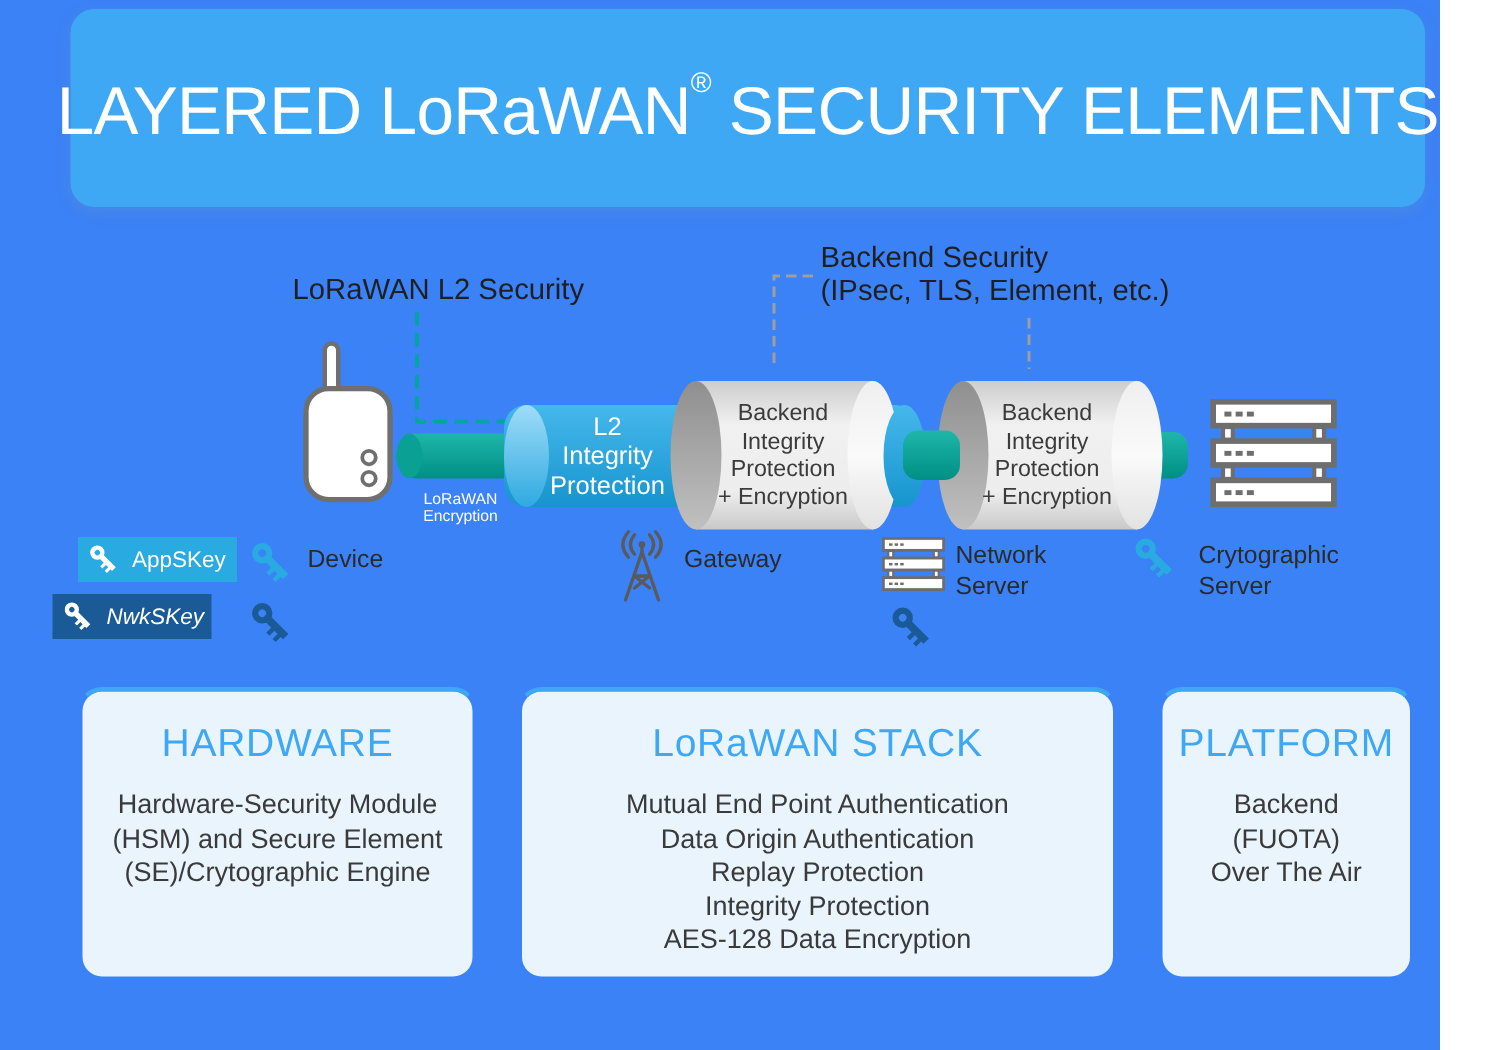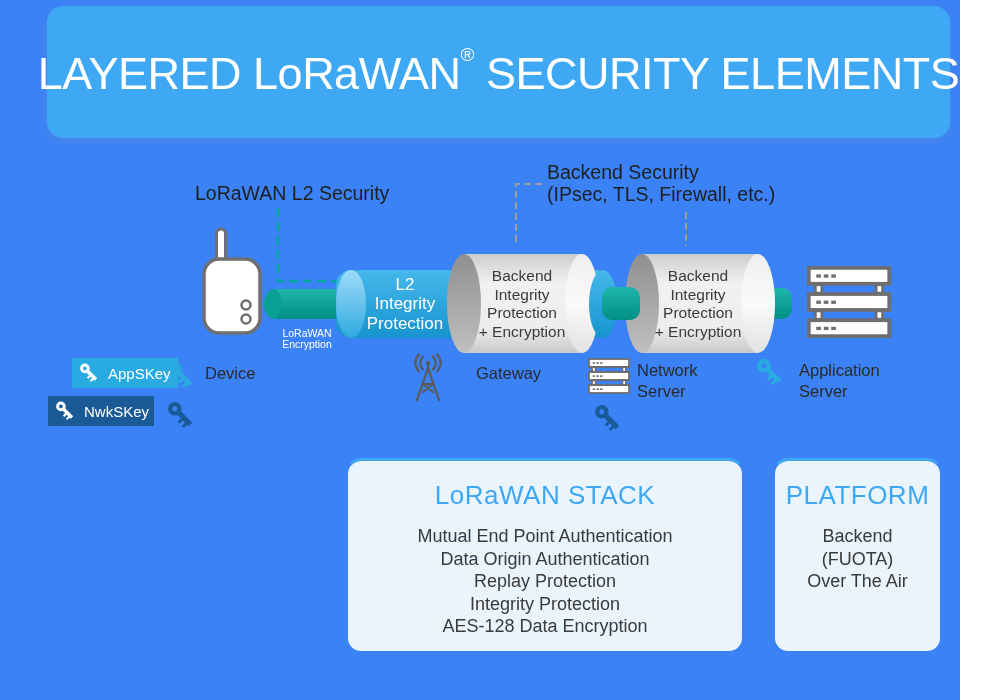--- a/index.html
+++ b/index.html
@@ -154,21 +154,21 @@
 
     <use href="#key-shape" xlink:href="#key-shape" fill="#29ABE2" transform="translate(170,364) rotate(45) scale(0.85)"></use>
     <use href="#key-shape" xlink:href="#key-shape" fill="#1A5A96" transform="translate(170,404) rotate(45) scale(0.85)"></use>
     <use href="#key-shape" xlink:href="#key-shape" fill="#1A5A96" transform="translate(597,407) rotate(45) scale(0.85)"></use>
     <use href="#key-shape" xlink:href="#key-shape" fill="#29ABE2" transform="translate(759,361) rotate(45) scale(0.85)"></use>
   </svg>
 
   <div class="lbl" style="left:195px;top:183px;">LoRaWAN L2 Security</div>
   <div class="lbl" style="left:547px;top:162px;">
     <div>Backend Security</div>
-    <div>(IPsec, TLS, Firewall, etc.)</div>
+    <div>(IPsec, TLS, Element, etc.)</div>
   </div>
 
   <div class="pipe-text teal" style="left:268px;top:289px;width:78px;height:30px;">
     <div>LoRaWAN</div>
     <div>Encryption</div>
   </div>
   <div class="pipe-text blue" style="left:344px;top:266px;width:122px;height:76px;">
     <div>L2</div>
     <div>Integrity</div>
     <div>Protection</div>
@@ -179,44 +179,52 @@
     <div>Protection</div>
     <div>+ Encryption</div>
   </div>
   <div class="pipe-text gray" style="left:634px;top:259px;width:128px;height:90px;">
     <div>Backend</div>
     <div>Integrity</div>
     <div>Protection</div>
     <div>+ Encryption</div>
   </div>
 
-  <div class="badge light" style="left:52px;top:358px;margin-left:20px;">
+  <div class="badge light" style="left:52px;top:358px;">
     <svg width="19" height="21">
       <use href="#key-shape" xlink:href="#key-shape" fill="#fff" transform="translate(1.5,2) rotate(45) scale(0.6)"></use>
     </svg>
     <span>AppSKey</span>
   </div>
-  <div class="badge dark" style="left:48px;top:396px;">
+  <div class="badge dark" style="left:35px;top:396px;font-style:italic;">
     <svg width="19" height="21">
       <use href="#key-shape" xlink:href="#key-shape" fill="#fff" transform="translate(1.5,2) rotate(45) scale(0.6)"></use>
     </svg>
     <span>NwkSKey</span>
   </div>
 
   <div class="node-label" style="left:205px;top:363px;">Device</div>
-  <div class="node-label" style="left:476px;top:363px;">Gateway</div>
+  <div class="node-label" style="left:456px;top:363px;">Gateway</div>
   <div class="node-label" style="left:637px;top:360px;">
     <div>Network</div>
     <div>Server</div>
   </div>
   <div class="node-label" style="left:799px;top:360px;">
-    <div>Application</div>
+    <div>Crytographic</div>
     <div>Server</div>
   </div>
 
+  <div class="card" style="left:52px;width:266px;">
+    <div class="card-title">HARDWARE</div>
+    <div class="card-body">
+      <div>Hardware-Security Module</div>
+      <div>(HSM) and Secure Element</div>
+      <div>(SE)/Crytographic Engine</div>
+    </div>
+  </div>
   <div class="card" style="left:345px;width:400px;">
     <div class="card-title">LoRaWAN STACK</div>
     <div class="card-body">
       <div>Mutual End Point Authentication</div>
       <div>Data Origin Authentication</div>
       <div>Replay Protection</div>
       <div>Integrity Protection</div>
       <div>AES-128 Data Encryption</div>
     </div>
   </div>

